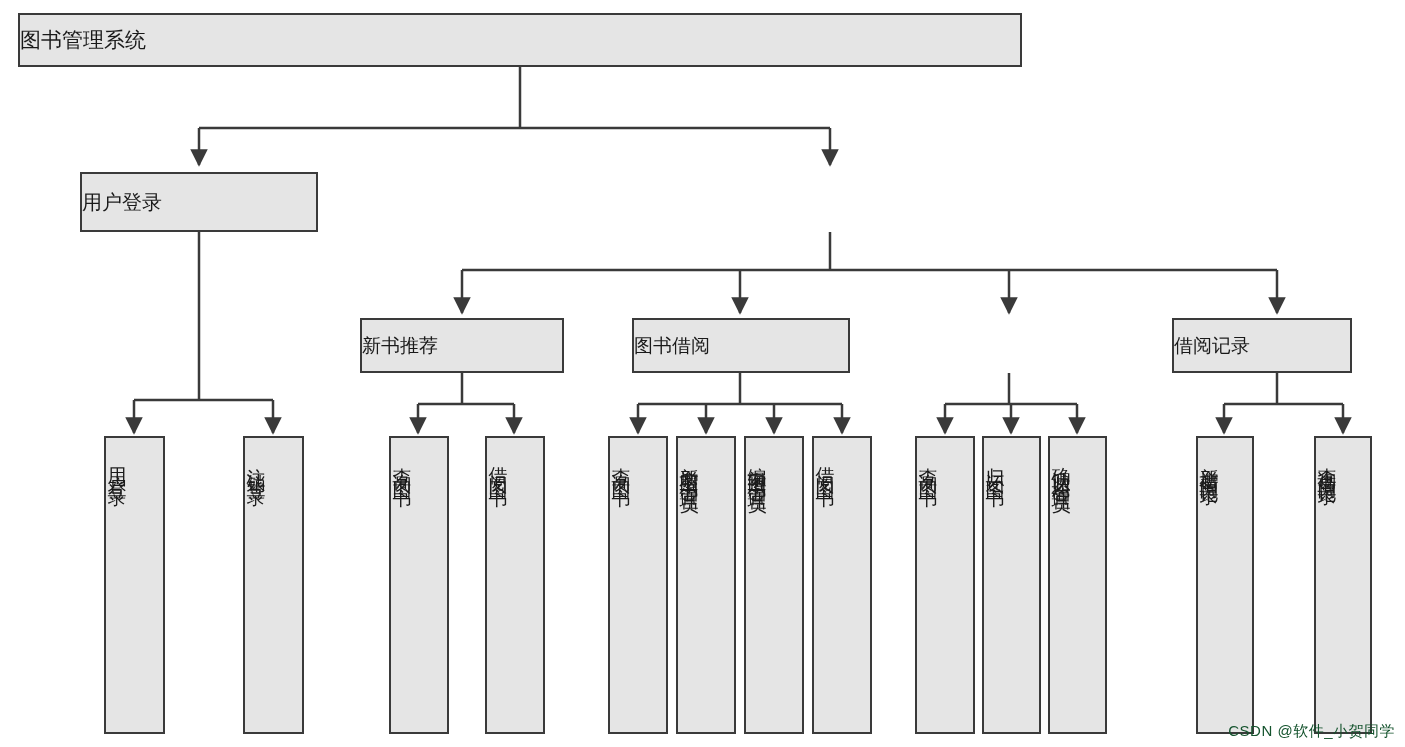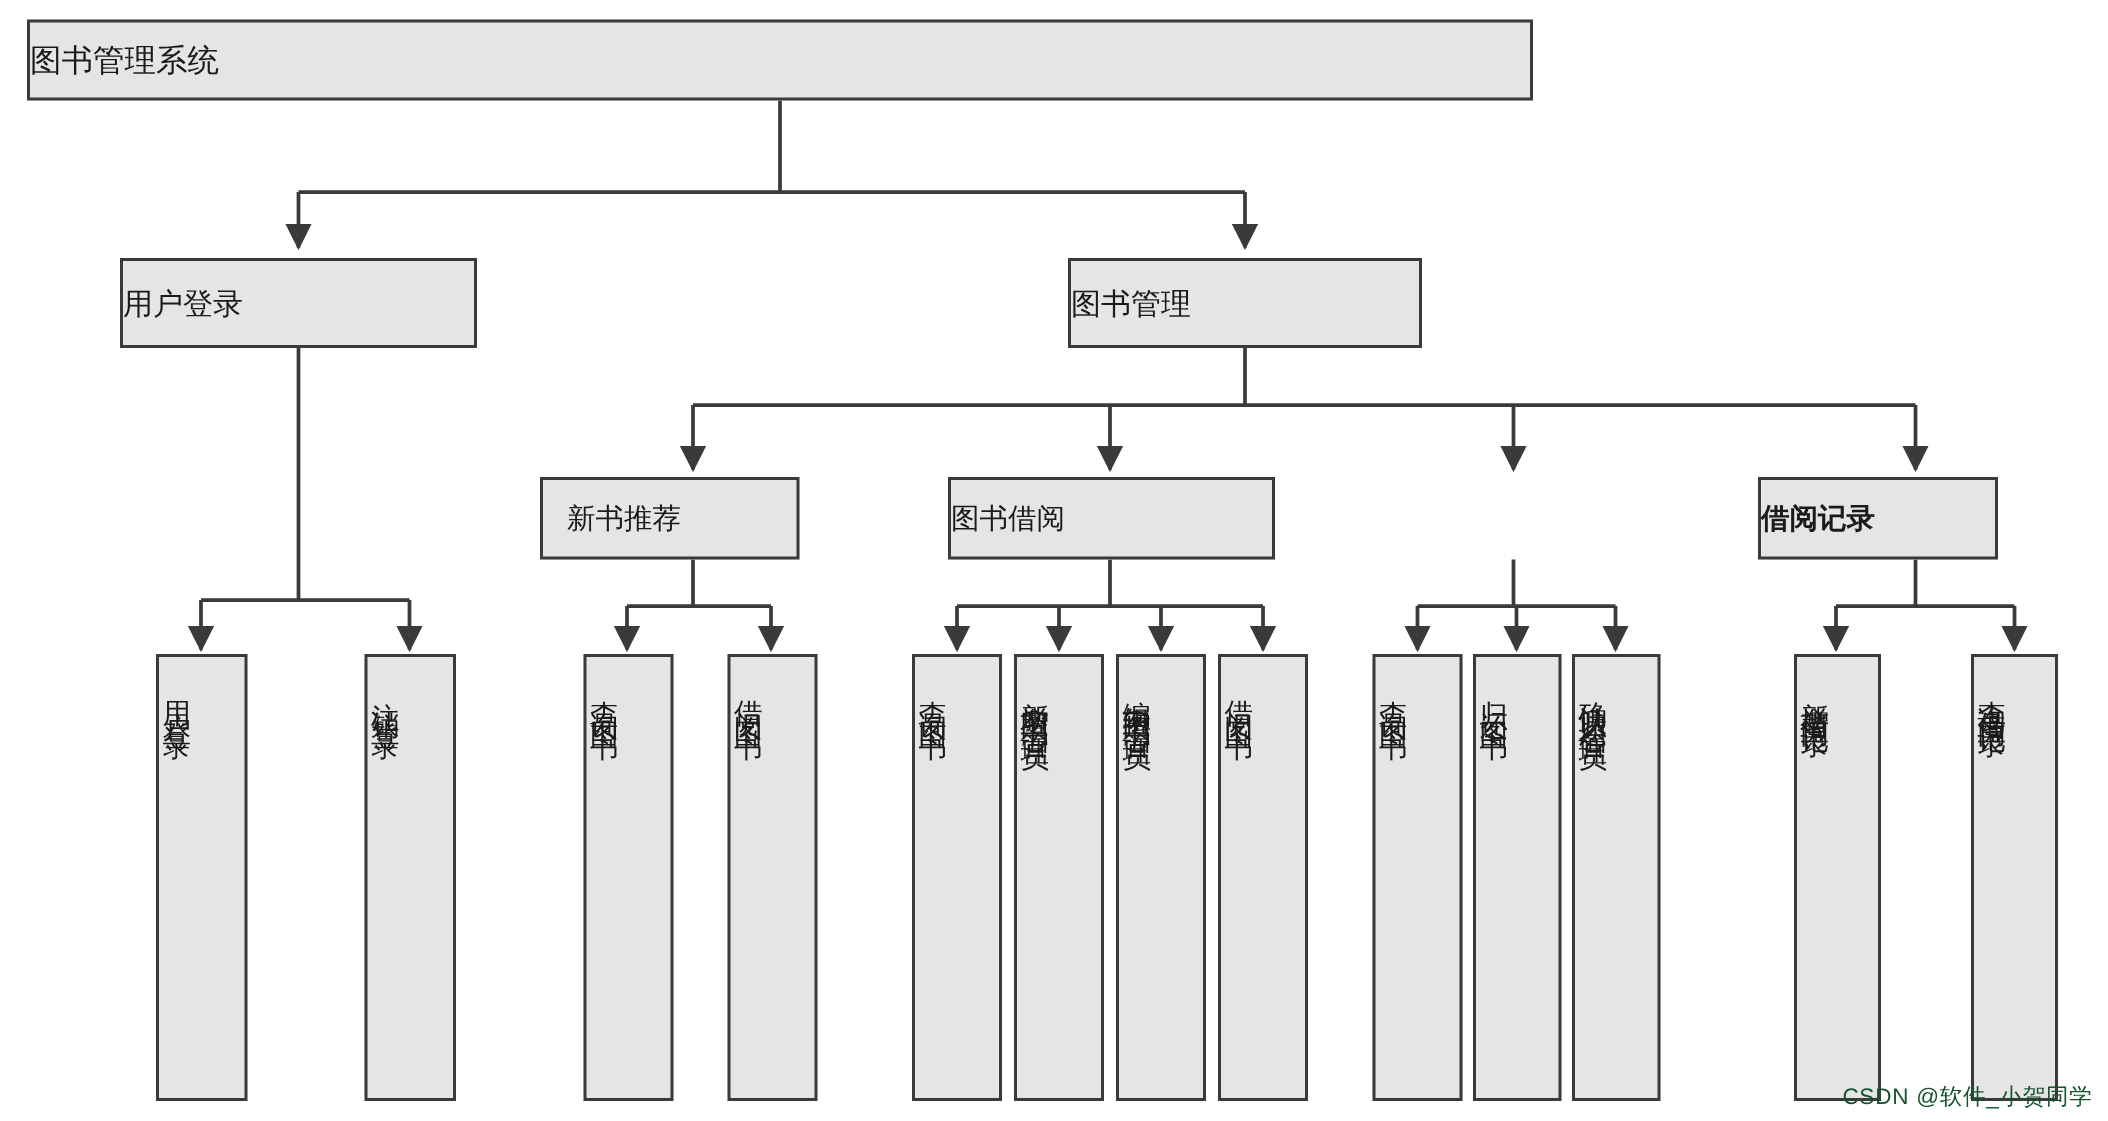--- a/index.html
+++ b/index.html
@@ -124,31 +124,28 @@
     </g>
   </svg>
 
   <div class="node root" style="left:18px; top:13px; width:1004px; height:54px;">
     <span>图书管理系统</span>
   </div>
 
   <div class="node level1" style="left:80px; top:172px; width:238px; height:60px;">
     <span>用户登录</span>
   </div>
-  <div class="node level1" style="left:712px; top:172px; width:236px; height:60px;">
-    <span>图书管理</span>
-  </div>
 
-  <div class="node level2" style="left:360px; top:318px; width:173px; height:55px;padding-left:16px;">
+  <div class="node level2" style="left:360px; top:318px; width:204px; height:55px;">
     <span>新书推荐</span>
   </div>
   <div class="node level2" style="left:632px; top:318px; width:218px; height:55px;">
     <span>图书借阅</span>
   </div>
-  <div class="node level2" style="left:1172px; top:318px; width:160px; height:55px;font-weight:bold;">
+  <div class="node level2" style="left:1172px; top:318px; width:180px; height:55px;">
     <span>借阅记录</span>
   </div>
 
   <div class="node leaf leaf-short" style="left:104px; top:436px; width:61px; height:298px;">
     <span class="vtext">用户登录</span>
   </div>
   <div class="node leaf leaf-short" style="left:243px; top:436px; width:61px; height:298px;">
     <span class="vtext">注销登录</span>
   </div>
 

